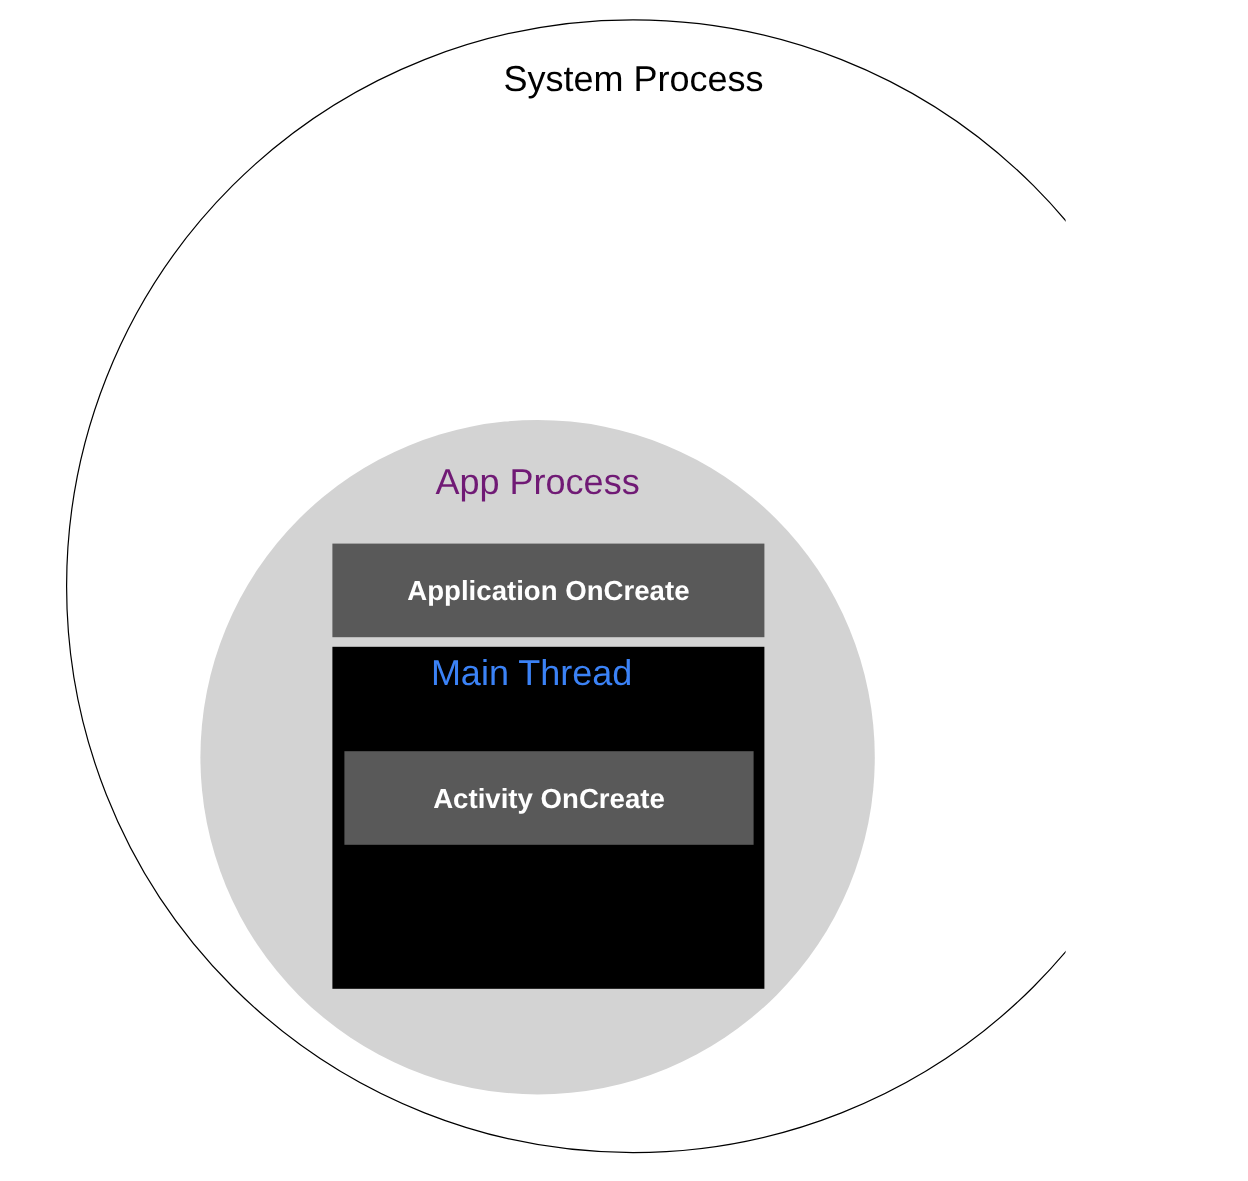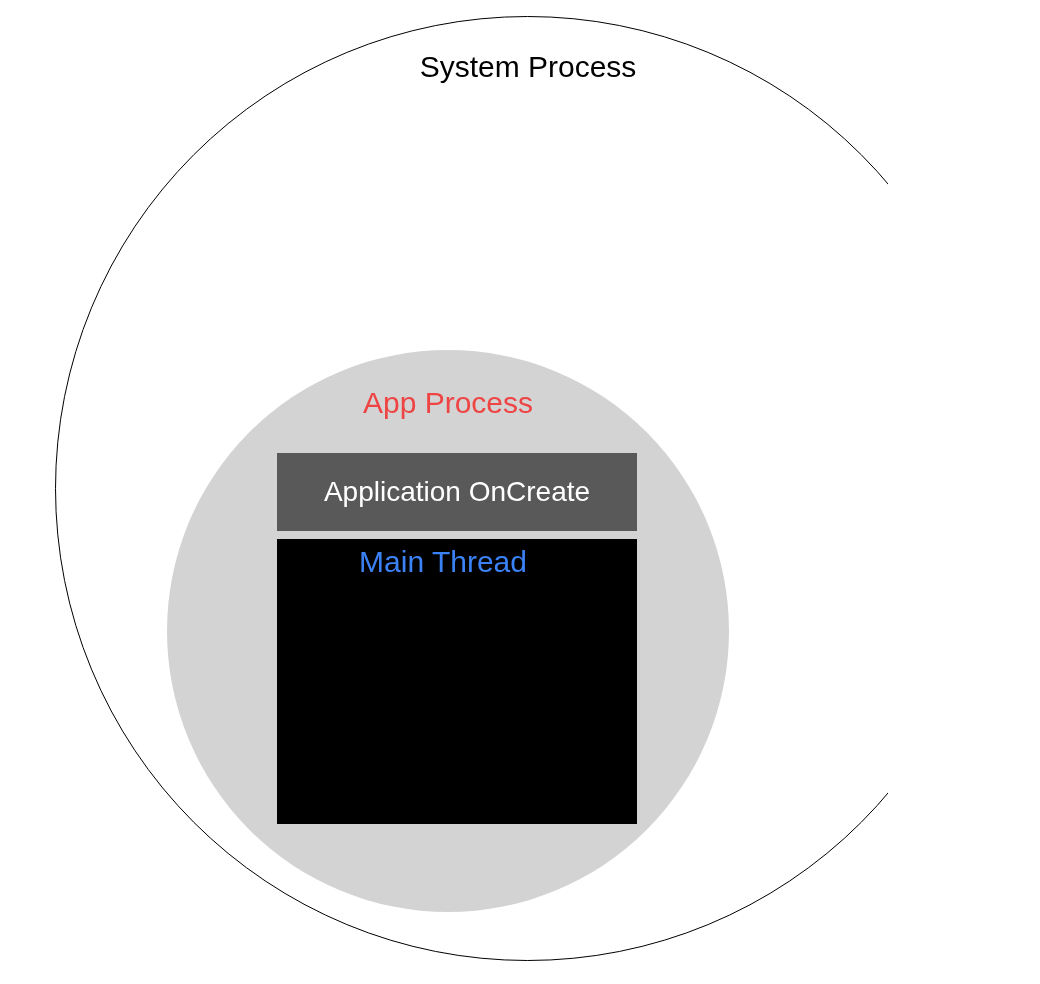--- a/index.html
+++ b/index.html
@@ -79,40 +79,43 @@
   }
   .box.activity {
     left: 287px;
     top: 626px;
     width: 341px;
     height: 78px;
     background: #595959;
   }
   .box-label {
     color: #ffffff;
-    font-size: 28px;
-    font-weight: normal;
+    font-size: 23px;
+    font-weight: bold;
     white-space: nowrap;
   }
 </style>
 </head>
 <body>
 
 <div class="canvas">
 
   <div class="circle outer" style="background-color: rgb(255, 255, 255); border-color: rgb(0, 0, 0);"></div>
 
   <div class="label system" style="color: rgb(0, 0, 0);">System Process</div>
 
   <div class="circle app" style="background-color: rgb(211, 211, 211);"></div>
 
-  <div class="label app" style="color: #ef4444;">App Process</div>
+  <div class="label app" style="color: #701a75;">App Process</div>
 
   <div class="box application" style="background-color: rgb(89, 89, 89);">
     <span class="box-label" style="color: rgb(255, 255, 255);">Application OnCreate</span>
   </div>
 
   <div class="box main-thread" style="background-color: rgb(0, 0, 0);"></div>
 
   <div class="label main-thread" style="color: #3b82f6;">Main Thread</div>
 
+  <div class="box activity" style="background-color: rgb(89, 89, 89);">
+    <span class="box-label" style="color: rgb(255, 255, 255);">Activity OnCreate</span>
+  </div>
 
 </div>
 
 </body></html>

